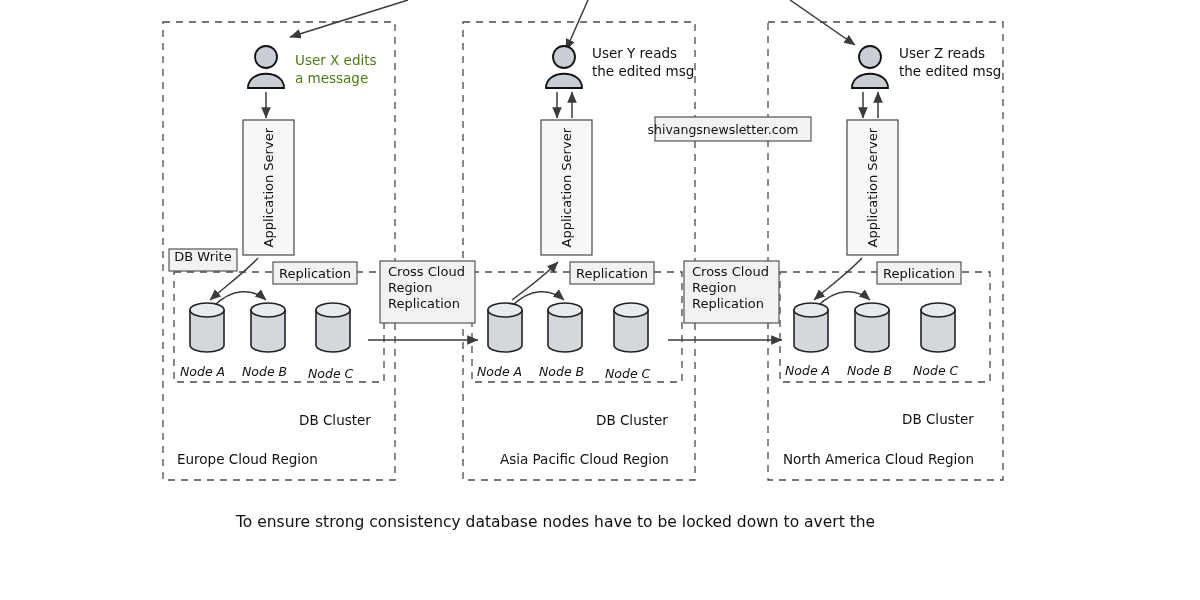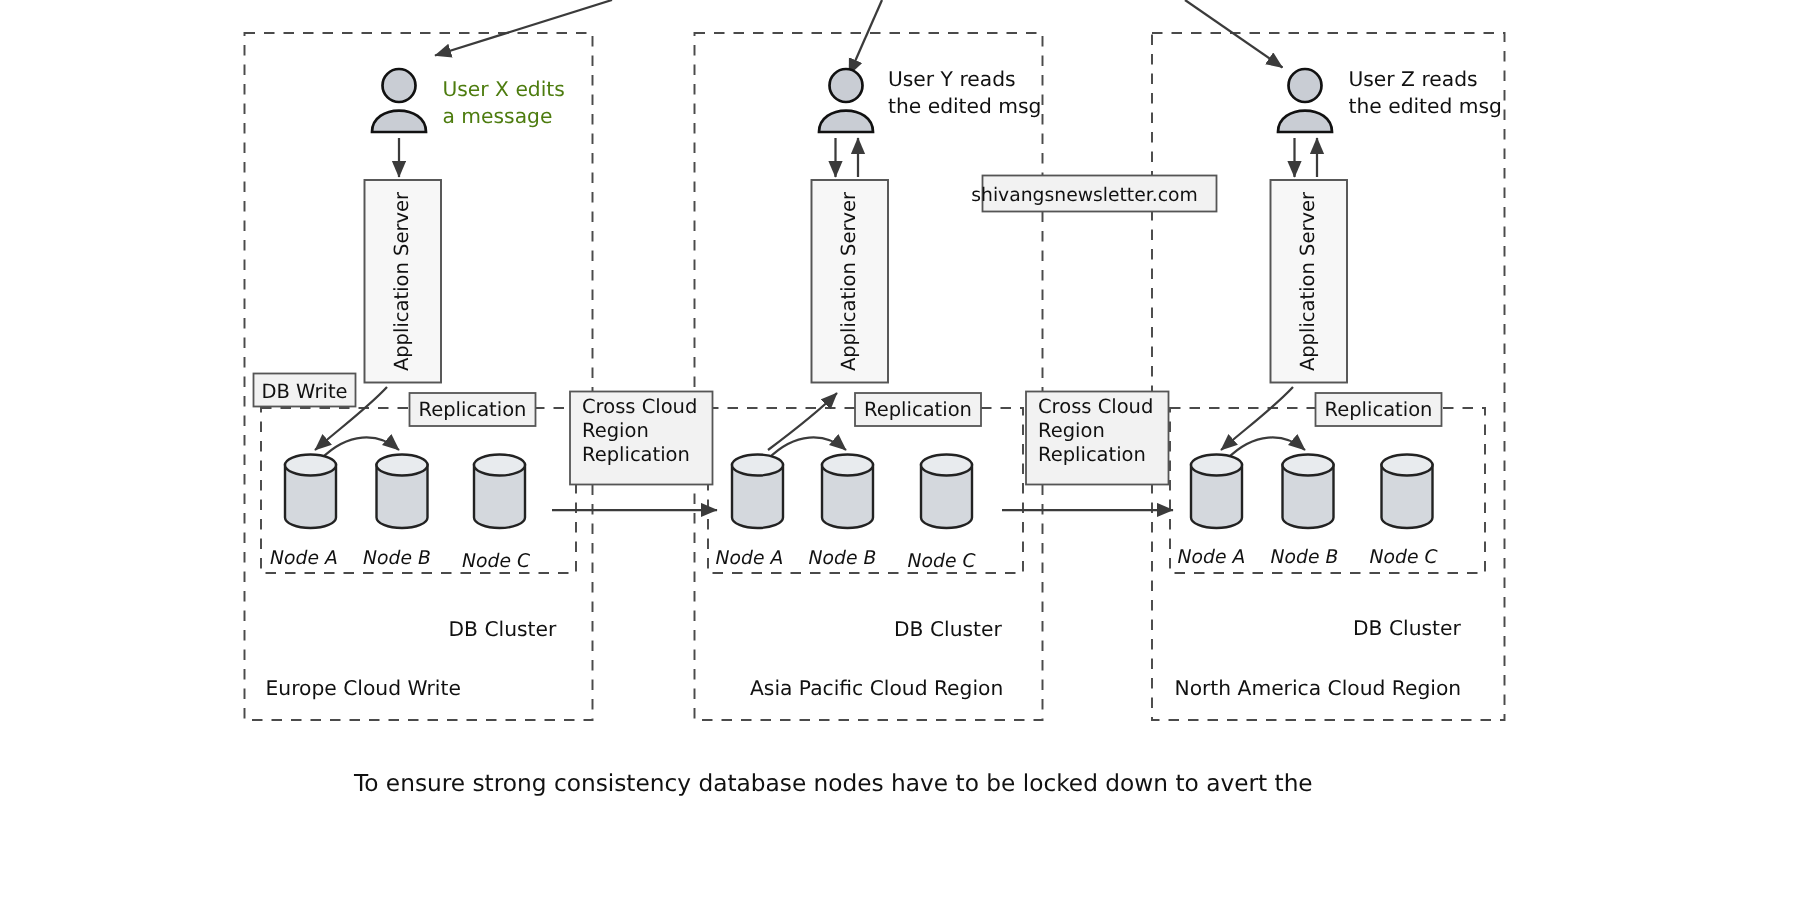--- a/index.html
+++ b/index.html
@@ -158,33 +158,33 @@
 
   <div style="position:absolute;left:295px;top:51px;font-size:13.5px;line-height:18px;color:#4d7c0f;">
     <div>User X edits</div>
     <div>a message</div>
   </div>
 
   <div style="position:absolute;left:243px;top:120px;width:51px;height:135px;display:flex;align-items:center;justify-content:center;">
     <span style="writing-mode:vertical-rl;transform:rotate(180deg);font-size:13px;color:#111;white-space:nowrap;">Application Server</span>
   </div>
 
-  <div style="position:absolute;left:169px;top:249px;width:68px;height:20px;display:flex;align-items:flex-end;justify-content:center;font-size:13px;color:#111;">
+  <div style="position:absolute;left:169px;top:249px;width:68px;height:20px;display:flex;align-items:flex-start;justify-content:center;font-size:13px;color:#111;">
     <span>DB Write</span>
   </div>
   <div style="position:absolute;left:273px;top:262px;width:84px;height:22px;display:flex;align-items:center;justify-content:center;font-size:13px;color:#111;">
     <span>Replication</span>
   </div>
 
   <div style="position:absolute;left:180px;top:364px;font-size:12.5px;font-style:italic;color:#111;"><span>Node A</span></div>
   <div style="position:absolute;left:242px;top:364px;font-size:12.5px;font-style:italic;color:#111;"><span>Node B</span></div>
   <div style="position:absolute;left:308px;top:366px;font-size:12.5px;font-style:italic;color:#111;"><span>Node C</span></div>
 
   <div style="position:absolute;left:299px;top:412px;font-size:13.5px;color:#111;"><span>DB Cluster</span></div>
-  <div style="position:absolute;left:177px;top:451px;font-size:13.5px;color:#111;"><span>Europe Cloud Write</span></div>
+  <div style="position:absolute;left:177px;top:451px;font-size:13.5px;color:#111;"><span>Europe Cloud Region</span></div>
 
   <div style="position:absolute;left:592px;top:44px;font-size:13.5px;line-height:18px;color:#111;">
     <div>User Y reads</div>
     <div>the edited msg</div>
   </div>
 
   <div style="position:absolute;left:541px;top:120px;width:51px;height:135px;display:flex;align-items:center;justify-content:center;">
     <span style="writing-mode:vertical-rl;transform:rotate(180deg);font-size:13px;color:#111;white-space:nowrap;">Application Server</span>
   </div>
 

